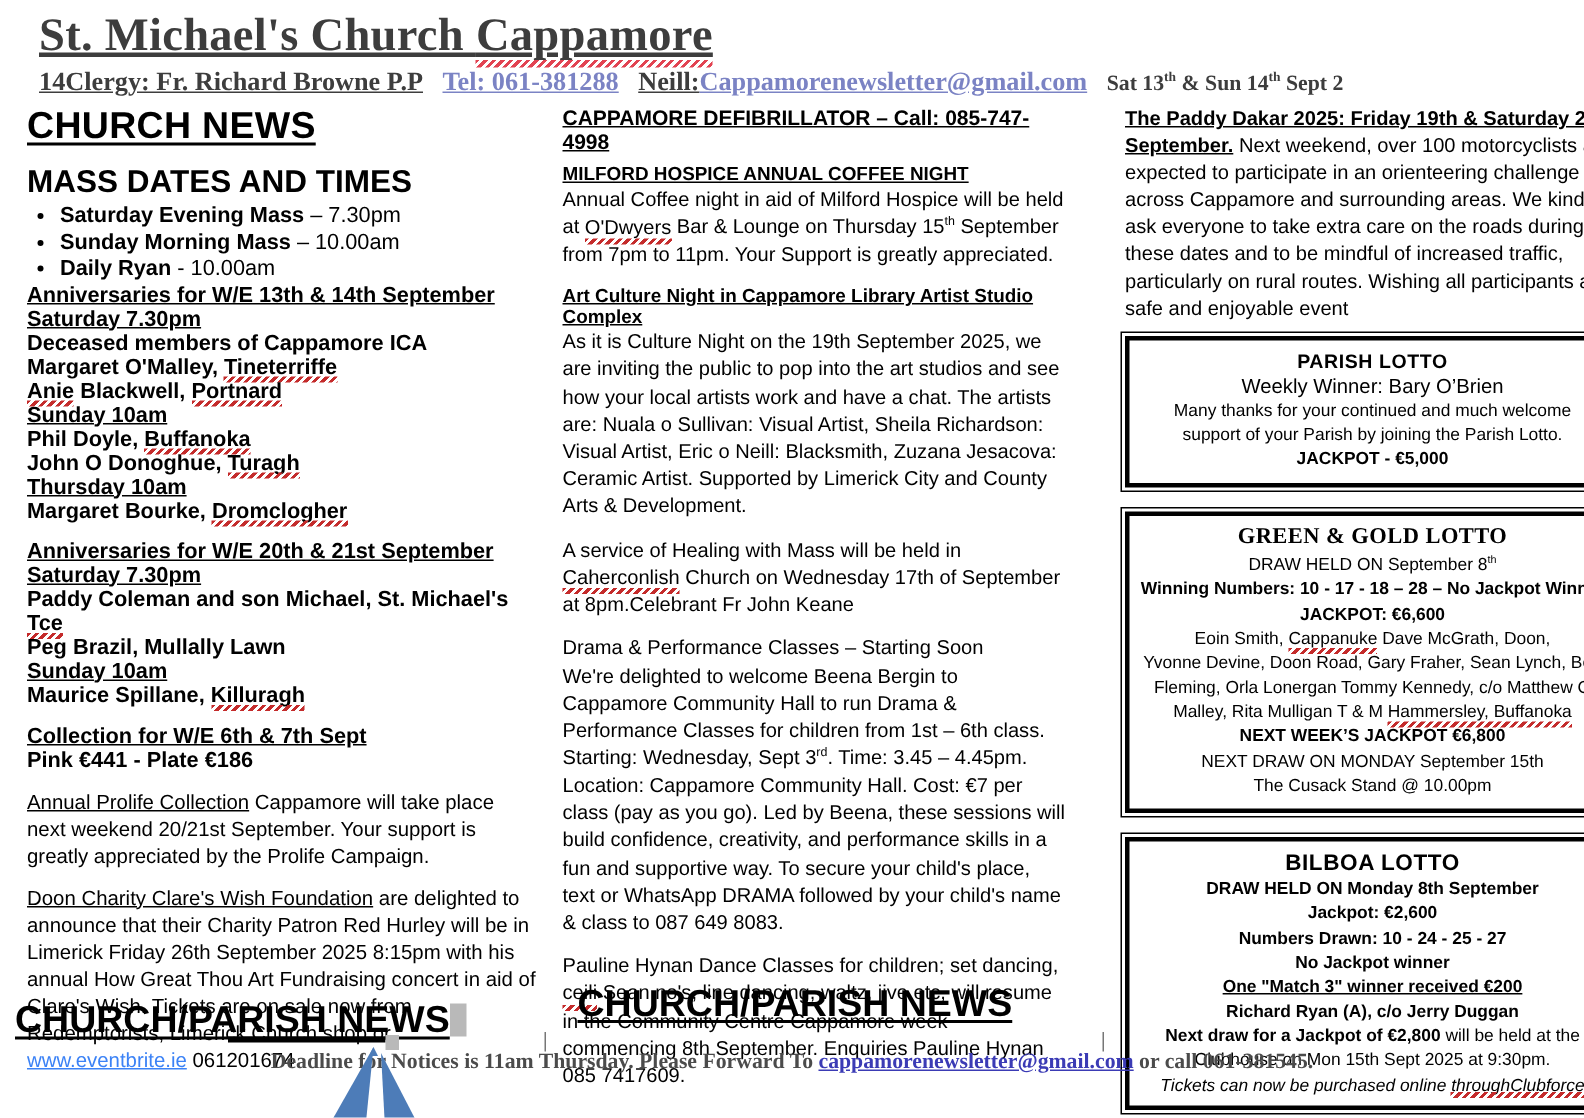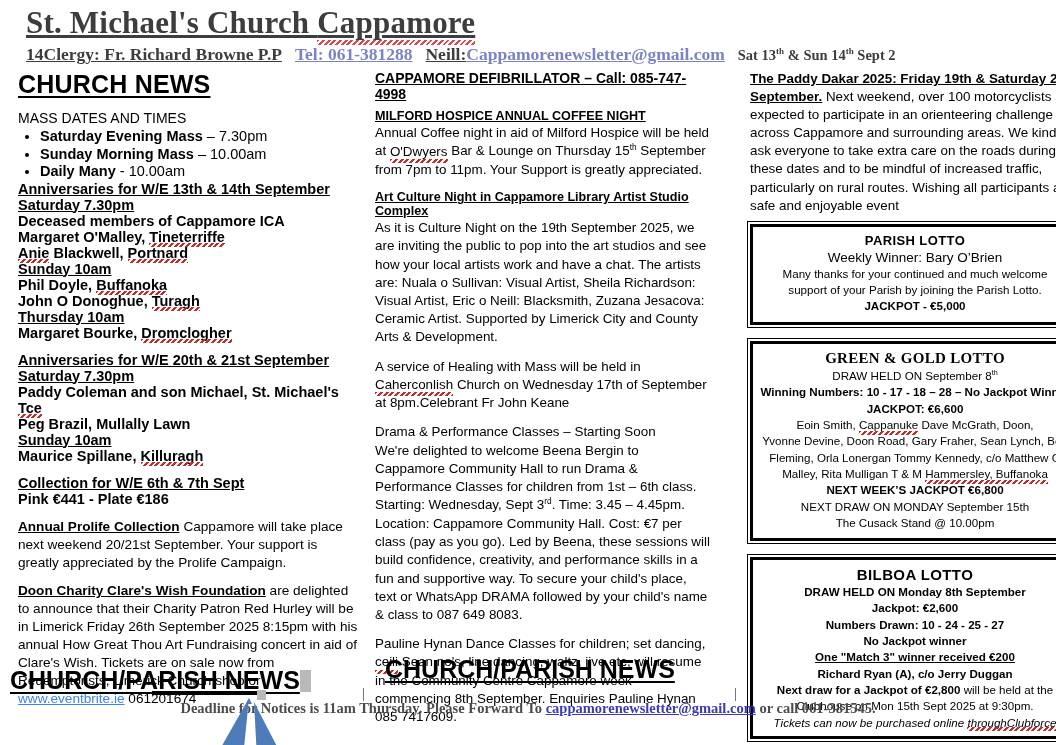--- a/index.html
+++ b/index.html
@@ -57,21 +57,21 @@
   .col-left  { left: 18px;  width: 340px; }
   .col-mid   { left: 375px; width: 336px; }
   .col-right { left: 750px; width: 330px; }
 
   h1.section {
     font-size: 25px; font-weight: bold; margin: 0 0 11px 0;
     text-decoration: underline; text-underline-offset: 3px;
     letter-spacing: .2px;
   }
   h2.sub {
-    font-size: 14px; font-weight: normal; margin: 0 0 2px 0;
+    font-size: 21px; font-weight: bold; margin: 0 0 2px 0;
   }
   ul.mass {
     margin: 0 0 0 0; padding-left: 22px; list-style: disc;
   }
   ul.mass li {
     font-size: 14.5px; margin: 1.5px 0; font-weight: bold;
   }
   ul.mass li .lt { font-weight: normal; }
 
   .blk-head {
@@ -83,21 +83,21 @@
 
   
   .sqg { position: relative; display: inline-block; }
   .sqg::after {
     content: "";
     position: absolute; left: 0; right: 0; bottom: -2px; height: 4px;
     background-image: repeating-linear-gradient(135deg, #c42b2b 0 2px, transparent 2px 4px);
   }
 
   .para { font-size: 13.6px; line-height: 1.33; margin: 0 0 10px 0; }
-  .para .uh { font-weight: bold; text-decoration: underline; }
+  .para .uh { font-weight: normal; text-decoration: underline; }
   .para .link { color: #3b82f6; text-decoration: underline; }
 
   .mid-head {
     font-size: 14px; font-weight: bold; text-decoration: underline;
     margin: 0 0 7px 0;
   }
   .mid-head2 {
     font-size: 12.6px; font-weight: bold; text-decoration: underline;
     margin: 0 0 1px 0;
   }
@@ -171,21 +171,21 @@
     </div>
   </div>
 
   <div class="col col-left">
     <h1 class="section">CHURCH NEWS</h1>
 
     <h2 class="sub">MASS DATES AND TIMES</h2>
     <ul class="mass">
       <li><span>Saturday Evening Mass </span><span class="lt">– 7.30pm</span></li>
       <li><span>Sunday Morning Mass </span><span class="lt">– 10.00am</span></li>
-      <li><span>Daily Many </span><span class="lt">- 10.00am</span></li>
+      <li><span>Daily Ryan </span><span class="lt">- 10.00am</span></li>
     </ul>
 
     <p class="blk-head">Anniversaries for W/E 13th &amp; 14th September</p>
     <p class="blk-head">Saturday 7.30pm</p>
     <p class="nm">Deceased members of Cappamore ICA</p>
     <p class="nm"><span>Margaret O'Malley, </span><span class="sqg">Tineterriffe</span></p>
     <p class="nm"><span class="sqg">Anie</span><span> Blackwell, </span><span class="sqg">Portnard</span></p>
     <p class="blk-head">Sunday 10am</p>
     <p class="nm"><span>Phil Doyle, </span><span class="sqg">Buffanoka</span></p>
     <p class="nm"><span>John O Donoghue, </span><span class="sqg">Turagh</span></p>

